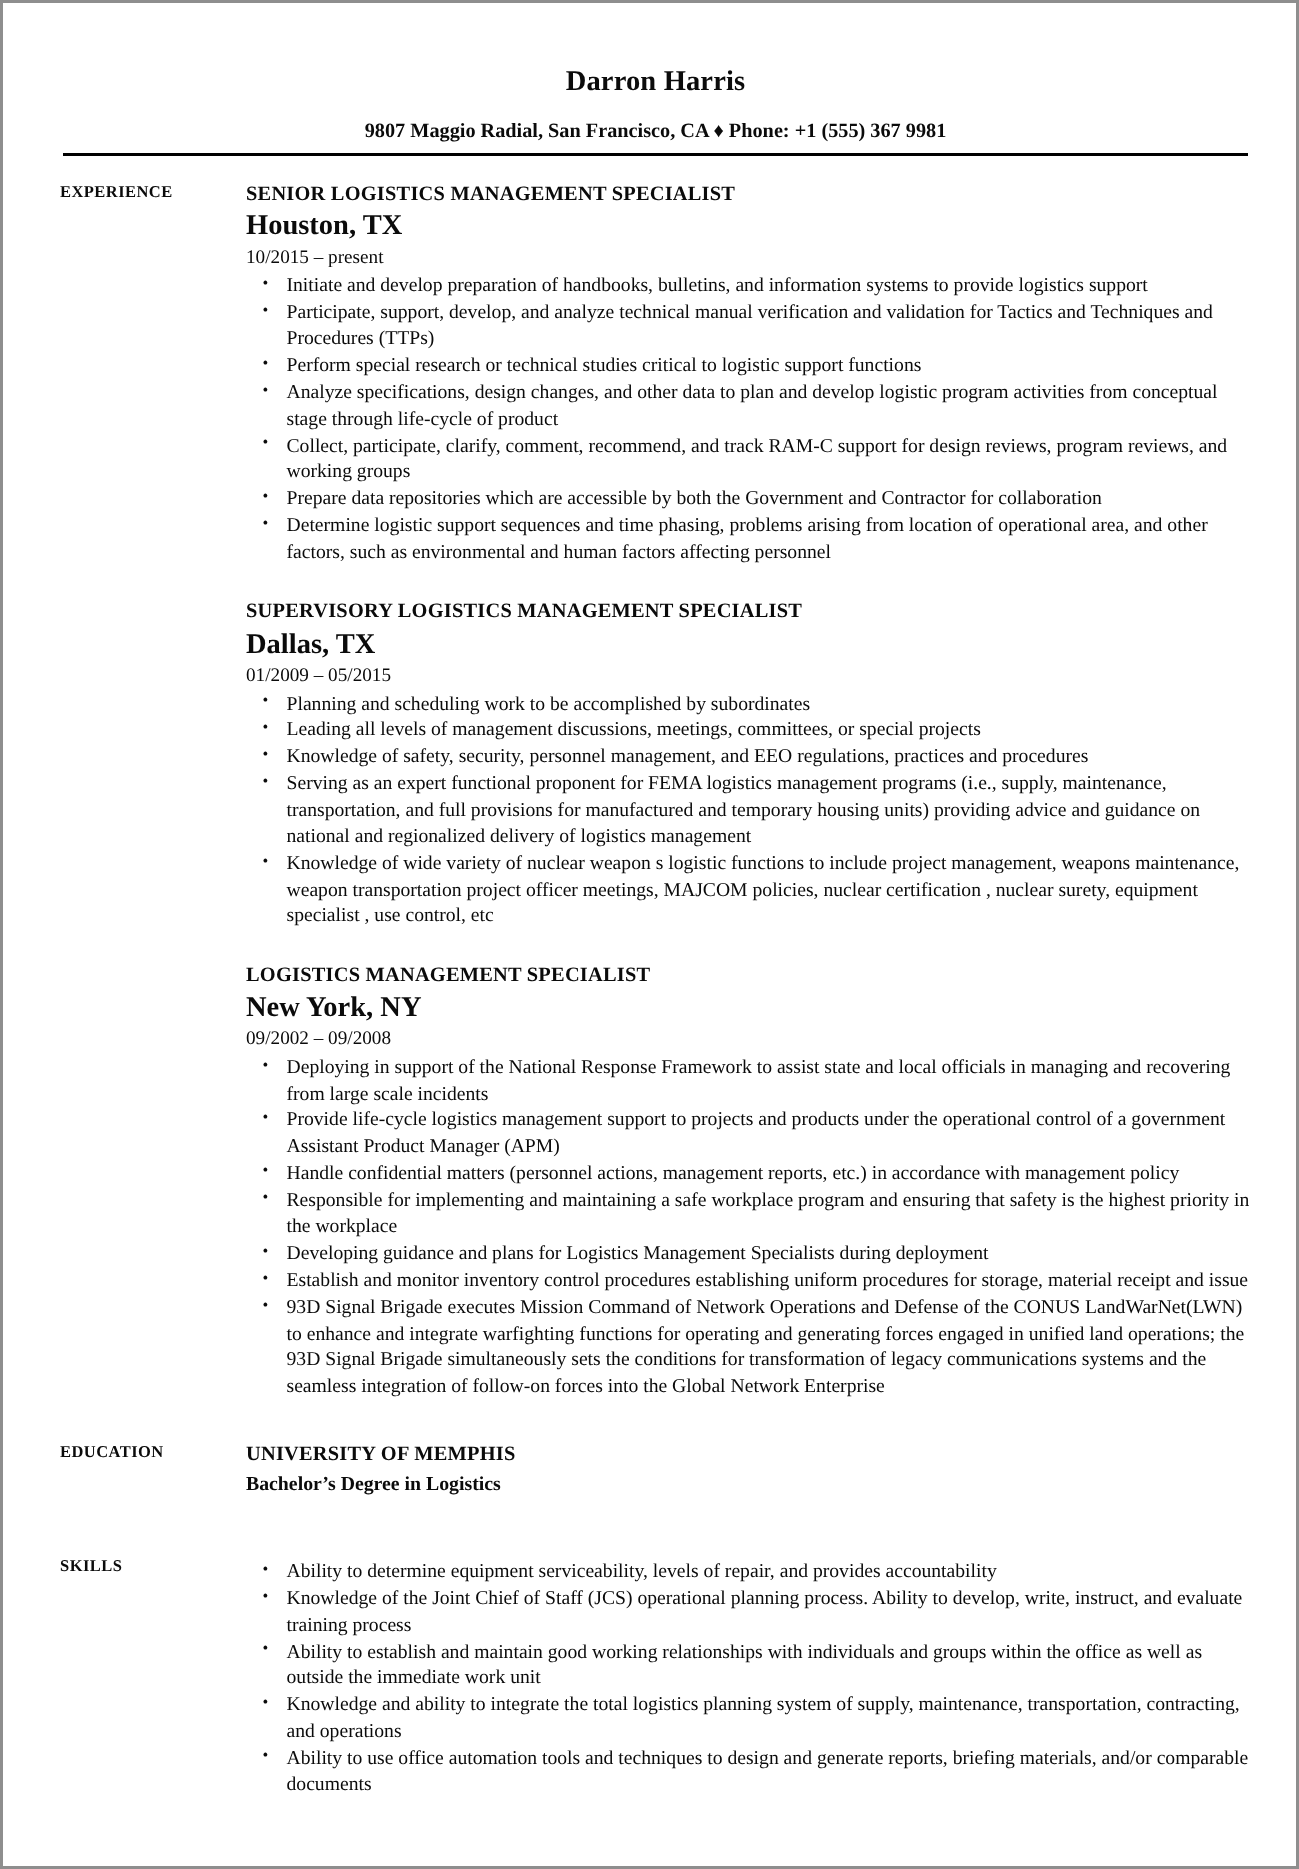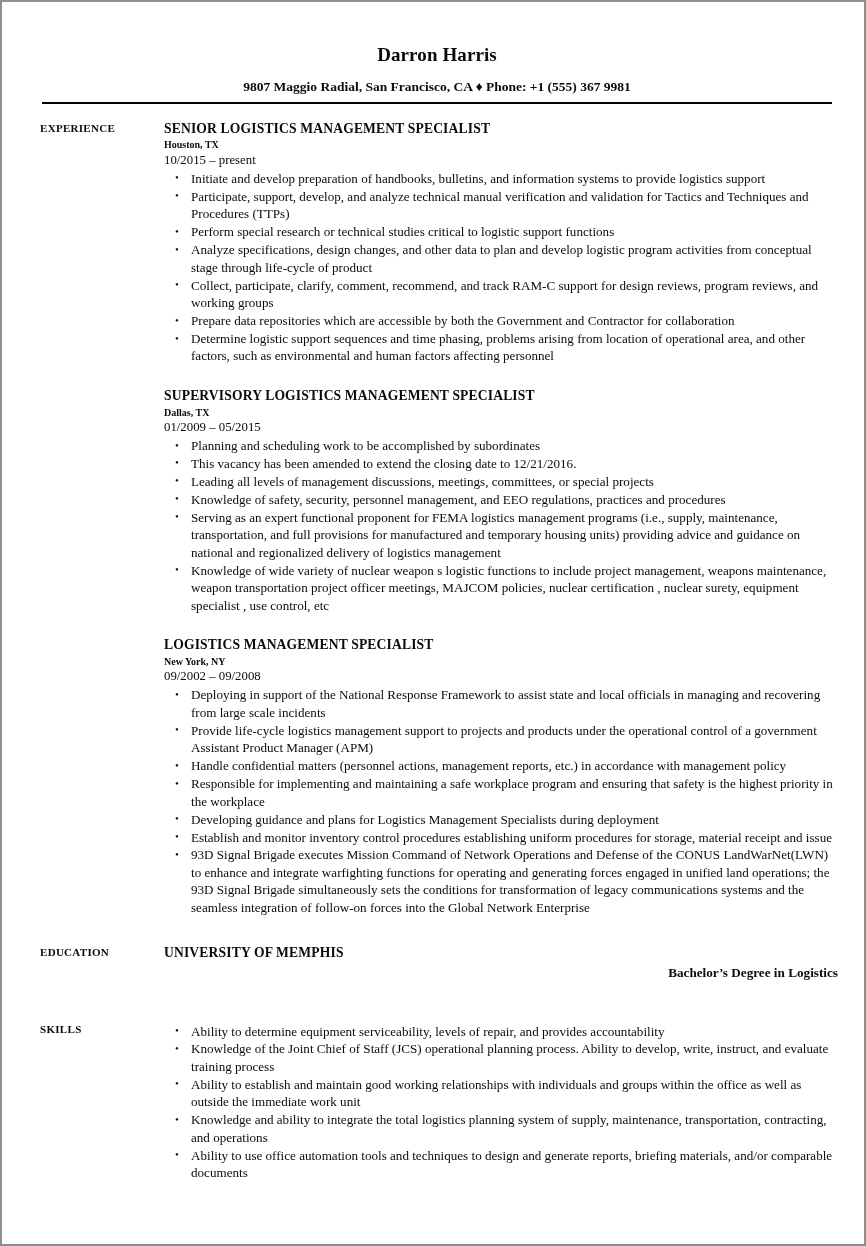--- a/index.html
+++ b/index.html
@@ -77,21 +77,21 @@
   }
 
   .job { margin-bottom: 0; }
   .job-title {
     font-size: 13.6px;
     font-weight: bold;
     letter-spacing: 0.15px;
     line-height: 1.22;
   }
   .job-location {
-    font-size: 10px;
+    font-size: 19px;
     font-weight: bold;
     line-height: 1.25;
     margin-top: 2px;
   }
   .job-dates {
     font-size: 12.8px;
     line-height: 1.25;
     margin-top: 1px;
   }
 
@@ -121,21 +121,20 @@
     font-size: 13.6px;
     font-weight: bold;
     letter-spacing: 0.15px;
     line-height: 1.25;
   }
   .edu-degree {
     font-size: 13.2px;
     font-weight: bold;
     line-height: 1.3;
     margin-top: 2px;
-    text-align: right;
   }
   .skills-list > li { padding-left: 34px; }
   .skills-list > li::before { left: 18px; }
 </style>
 </head>
 <body>
 
 <div class="page">
   <div class="inner">
 
@@ -165,21 +164,20 @@
         </div>
 
         <div class="job-gap"></div>
 
         <div class="job">
           <div class="job-title">SUPERVISORY LOGISTICS MANAGEMENT SPECIALIST</div>
           <div class="job-location">Dallas, TX</div>
           <div class="job-dates">01/2009 – 05/2015</div>
           <ul class="bullets">
             <li>Planning and scheduling work to be accomplished by subordinates</li>
-            <li>This vacancy has been amended to extend the closing date to 12/21/2016.</li>
             <li>Leading all levels of management discussions, meetings, committees, or special projects</li>
             <li>Knowledge of safety, security, personnel management, and EEO regulations, practices and procedures</li>
             <li>Serving as an expert functional proponent for FEMA logistics management programs (i.e., supply, maintenance, transportation, and full provisions for manufactured and temporary housing units) providing advice and guidance on national and regionalized delivery of logistics management</li>
             <li>Knowledge of wide variety of nuclear weapon s logistic functions to include project management, weapons maintenance, weapon transportation project officer meetings, MAJCOM policies, nuclear certification , nuclear surety, equipment specialist , use control, etc</li>
           </ul>
         </div>
 
         <div class="job-gap"></div>
 
         <div class="job">

